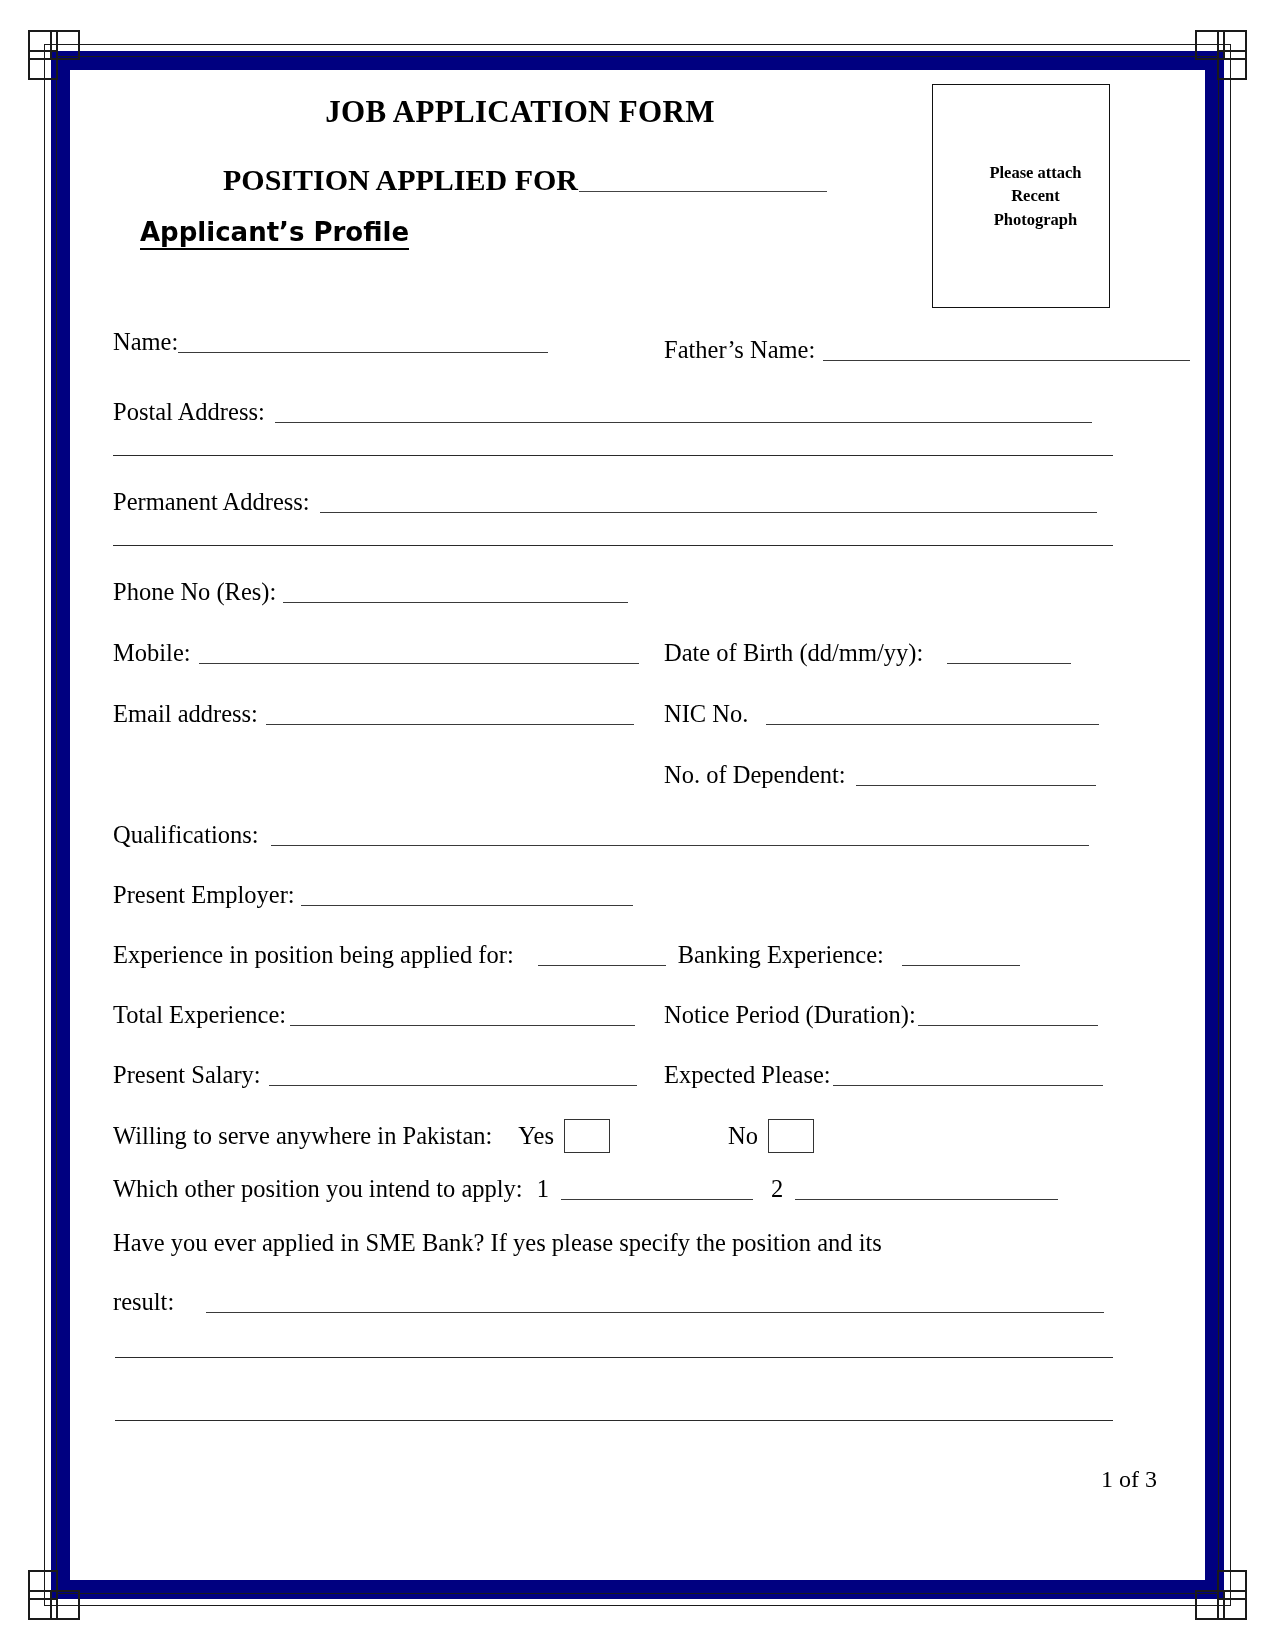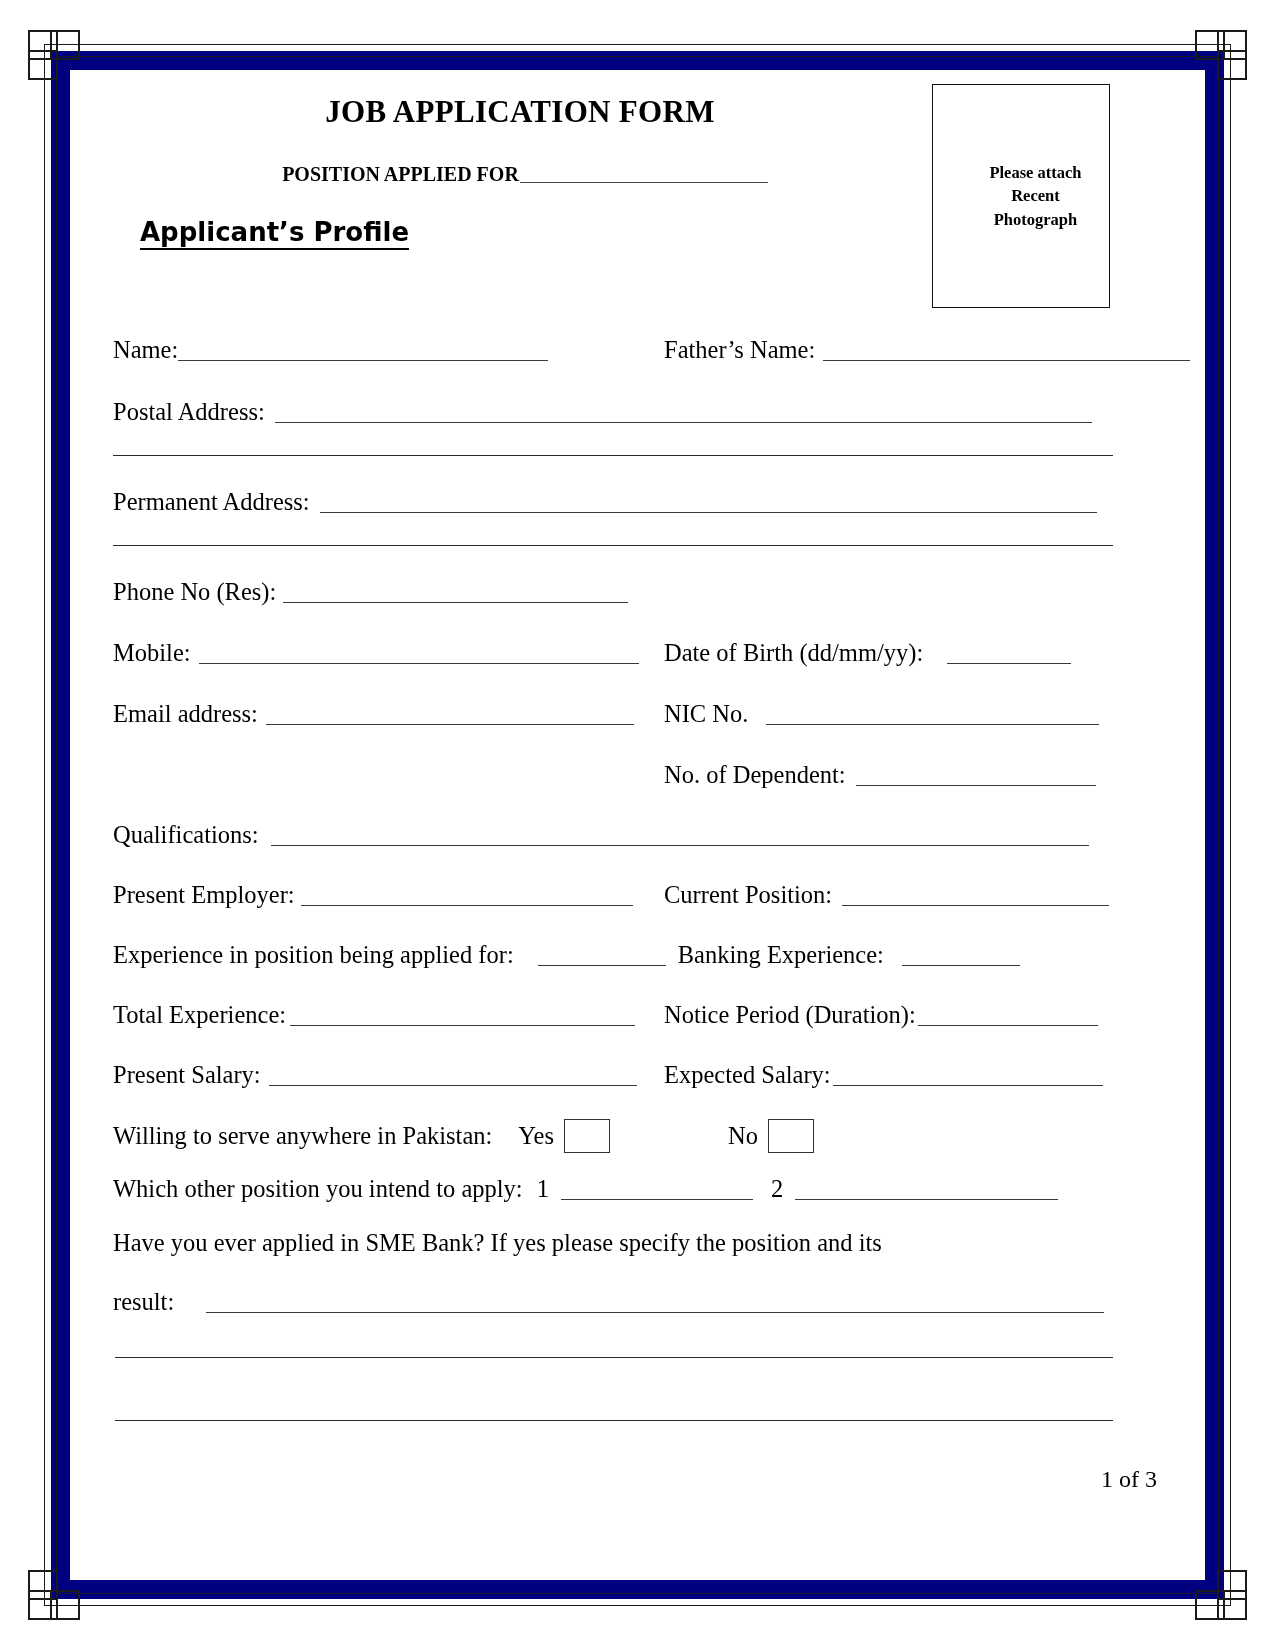--- a/index.html
+++ b/index.html
@@ -67,21 +67,21 @@
     font-size: 31px;
     letter-spacing: 0.3px;
   }
   #position-row {
     position: absolute;
     left: 140px;
     top: 163px;
     width: 770px;
     text-align: center;
     font-weight: bold;
-    font-size: 20px;
+    font-size: 30px;
     white-space: nowrap;
   }
   #position-row .fill {
     display: inline-block;
     width: 248px;
     border-bottom: 1.6px solid #444;
     vertical-align: -2px;
     margin-left: 1px;
   }
   #profile-title {
@@ -218,21 +218,21 @@
   </div>
 
   <div id="photo-box">
     <div class="ph-text">
       <div>Please attach</div>
       <div>Recent</div>
       <div>Photograph</div>
     </div>
   </div>
 
-  <div class="frow" style="top:336px;">
+  <div class="frow" style="top:328px;">
     <span class="lbl">Name:</span><span class="ln" style="width:370px;"></span>
   </div>
   <div class="col2" style="top:336px;">
     <span class="lbl">Father’s Name:</span><span class="ln" style="width:367px; margin-left:8px;"></span>
   </div>
 
   <div class="frow" style="top:398px;">
     <span class="lbl">Postal Address:</span><span class="ln" style="width:817px; margin-left:10px;"></span>
   </div>
   <div class="rule" style="left:113px; top:455px; width:1000px;"></div>
@@ -264,40 +264,37 @@
     <span class="lbl">No. of Dependent:</span><span class="ln" style="width:240px; margin-left:10px;"></span>
   </div>
 
   <div class="frow" style="top:821px;">
     <span class="lbl">Qualifications:</span><span class="ln" style="width:818px; margin-left:12px;"></span>
   </div>
 
   <div class="frow" style="top:881px;">
     <span class="lbl">Present Employer:</span><span class="ln" style="width:332px; margin-left:6px;"></span>
   </div>
-  <div class="col2" style="top:881px;">
-    <span class="lbl">Current Position:</span><span class="ln" style="width:267px; margin-left:10px;"></span>
-  </div>
 
   <div class="frow" style="top:941px;">
     <span class="lbl">Experience in position being applied for:</span><span class="ln" style="width:128px; margin-left:24px;"></span><span class="lbl" style="margin-left:12px;">Banking Experience:</span><span class="ln" style="width:118px; margin-left:18px;"></span>
   </div>
 
   <div class="frow" style="top:1001px;">
     <span class="lbl">Total Experience:</span><span class="ln" style="width:345px; margin-left:4px;"></span>
   </div>
   <div class="col2" style="top:1001px;">
     <span class="lbl">Notice Period (Duration):</span><span class="ln" style="width:180px; margin-left:2px;"></span>
   </div>
 
   <div class="frow" style="top:1061px;">
     <span class="lbl">Present Salary:</span><span class="ln" style="width:368px; margin-left:8px;"></span>
   </div>
   <div class="col2" style="top:1061px;">
-    <span class="lbl">Expected Salary:</span><span class="ln" style="width:270px; margin-left:2px;"></span>
+    <span class="lbl">Expected Please:</span><span class="ln" style="width:270px; margin-left:2px;"></span>
   </div>
 
   <div class="frow" style="top:1119px; height:40px;">
     <span class="lbl">Willing to serve anywhere in Pakistan:</span><span class="lbl" style="margin-left:26px;">Yes</span><span class="chk" style="margin-left:10px;"></span><span class="lbl" style="margin-left:118px;">No</span><span class="chk" style="margin-left:10px;"></span>
   </div>
 
   <div class="frow" style="top:1175px;">
     <span class="lbl">Which other position you intend to apply:</span><span class="lbl" style="margin-left:14px;">1</span><span class="ln" style="width:192px; margin-left:12px;"></span><span class="lbl" style="margin-left:18px;">2</span><span class="ln" style="width:263px; margin-left:12px;"></span>
   </div>
 

